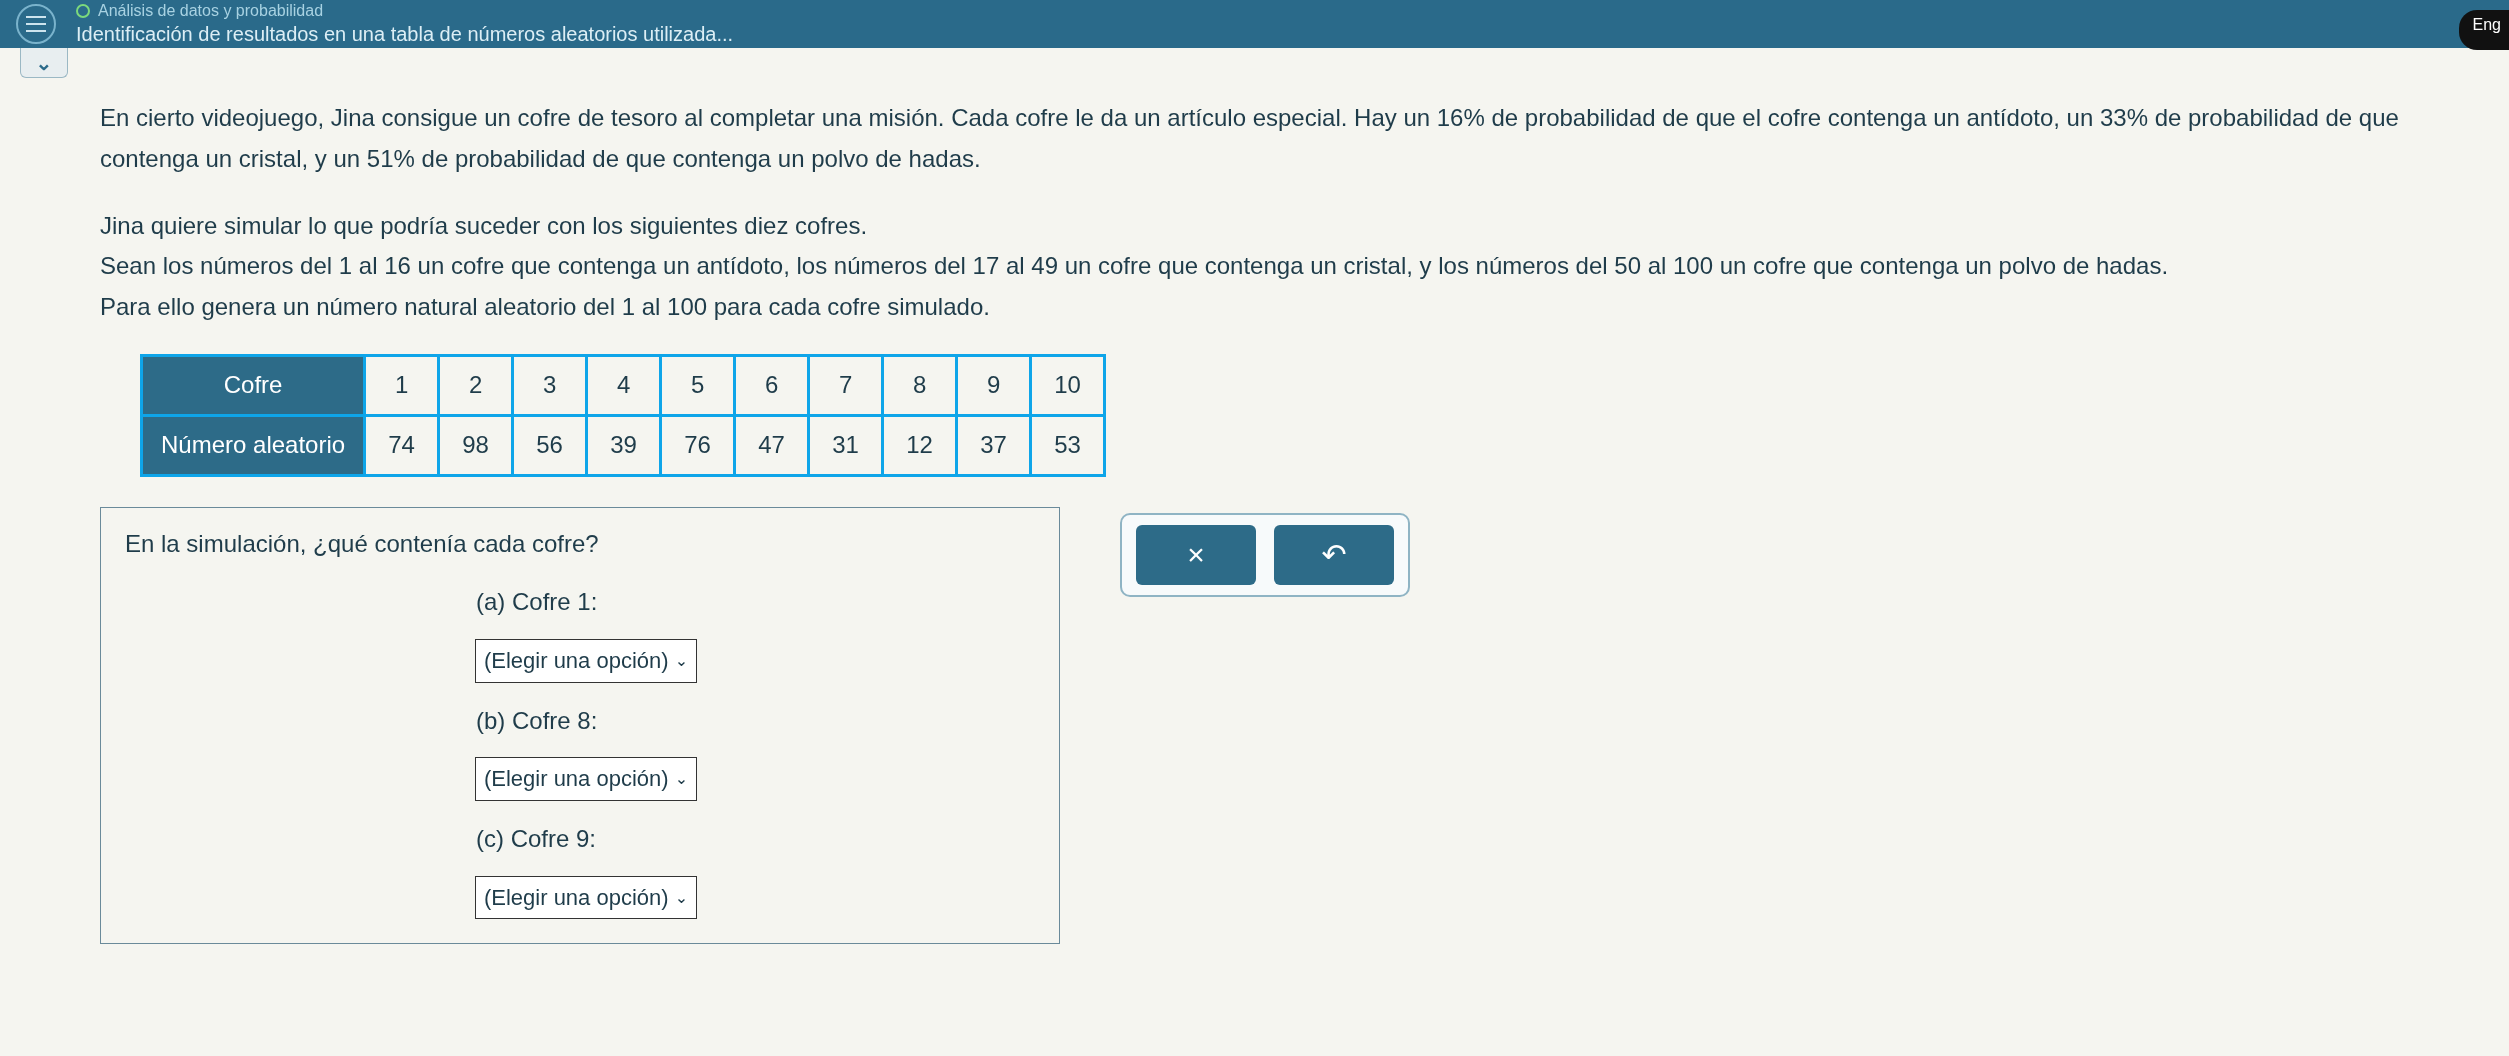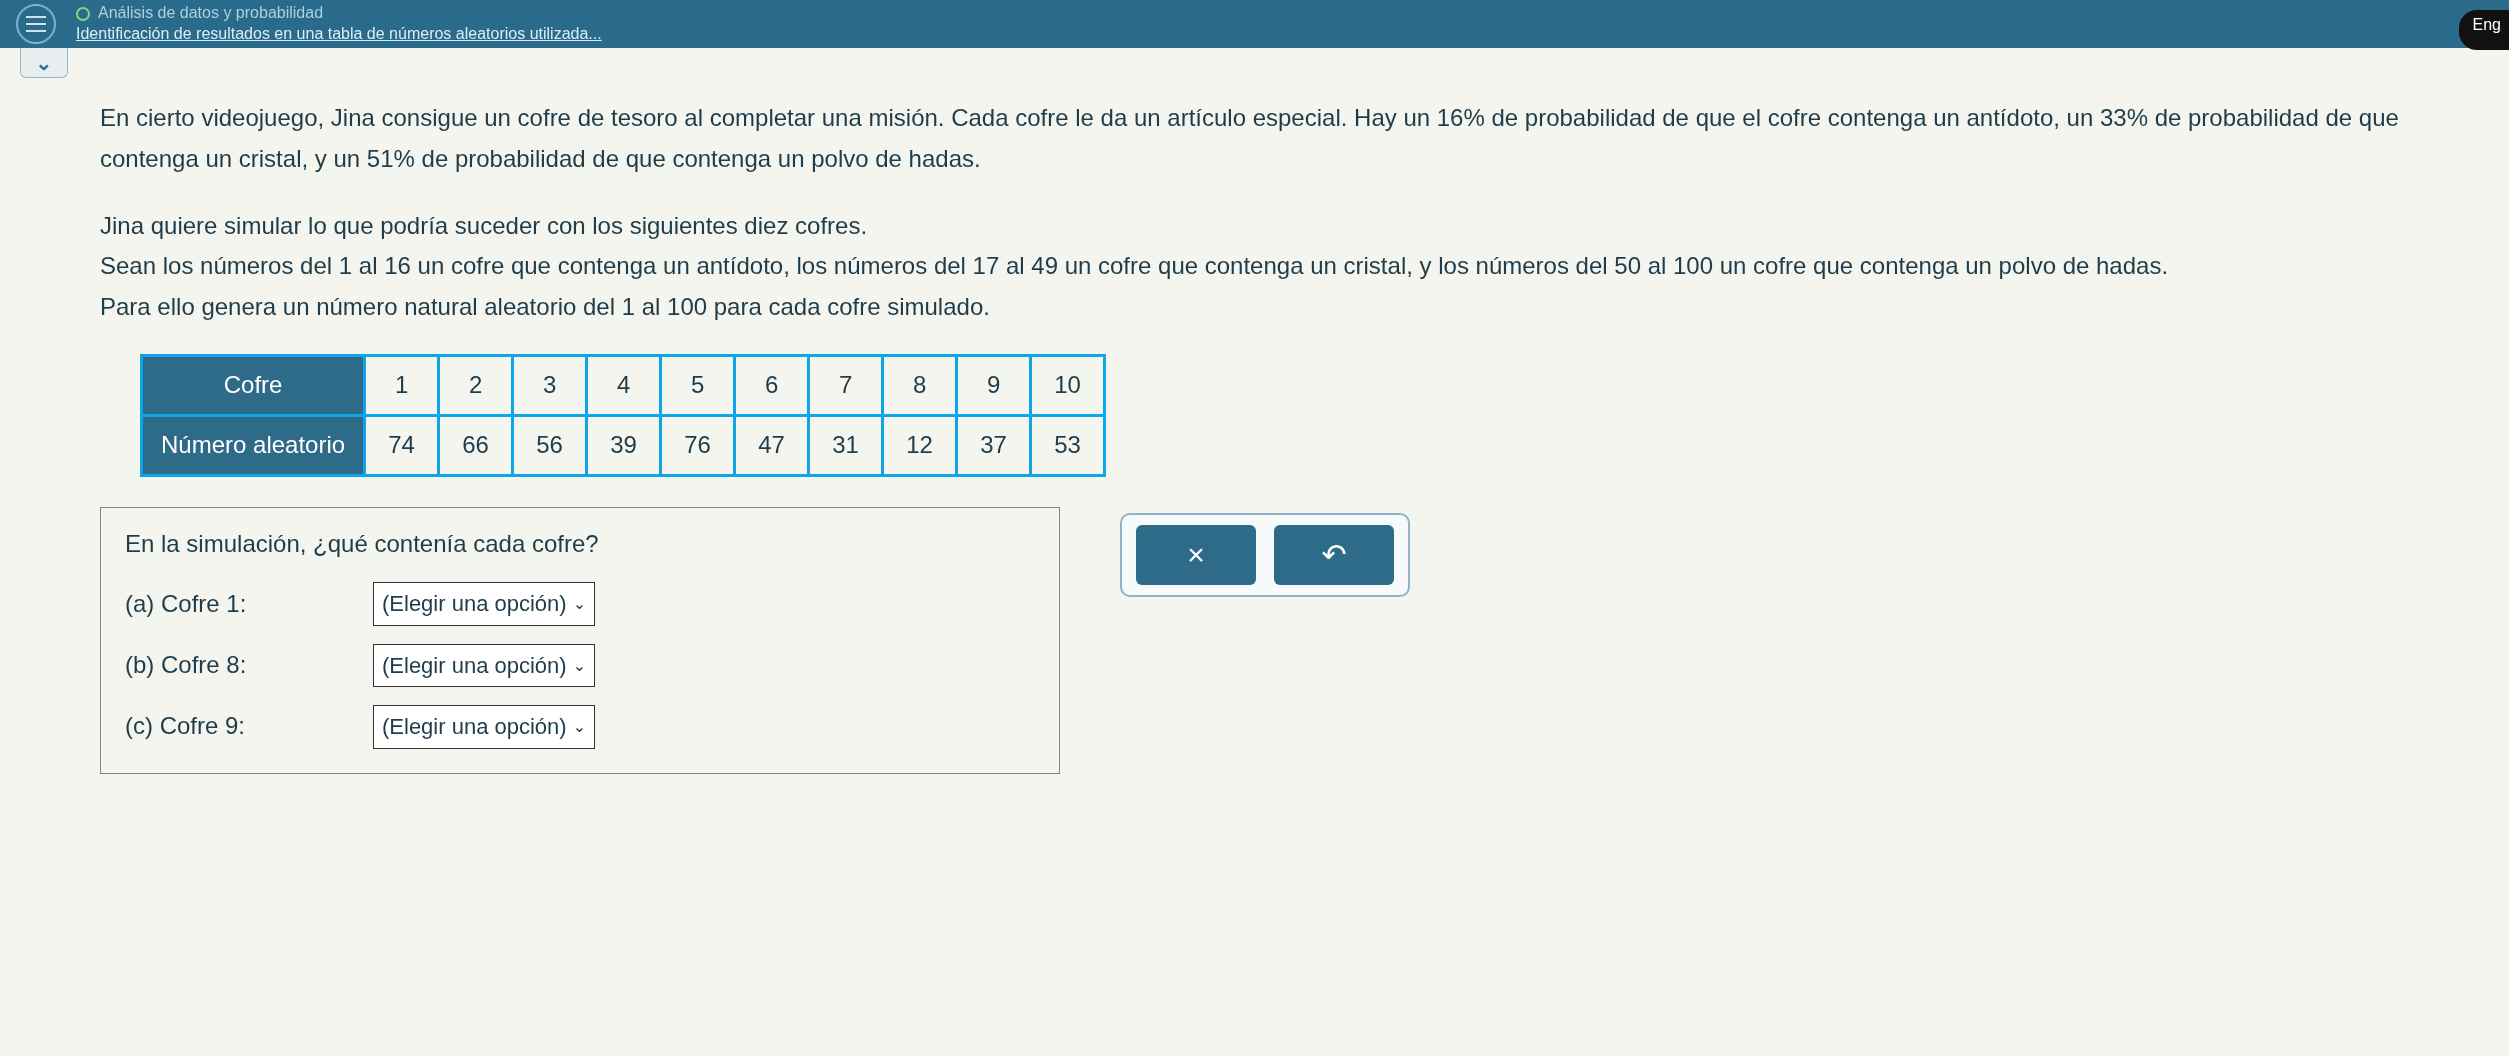--- a/index.html
+++ b/index.html
@@ -37,21 +37,21 @@
     background: #cde4ee;
   }
   .topbar-text { display:flex; flex-direction:column; line-height:1.3; }
   .topbar-cat { font-size: 16px; color: #a8d2e2; display:flex; align-items:center; gap:8px;}
   .topbar-cat::before {
     content:"";
     width:10px; height:10px; border-radius:50%;
     background:#2a6a8a; border:2px solid #7cd97c;
     display:inline-block;
   }
-  .topbar-title { font-size: 16px; color: #dceef5; text-decoration: underline; }
+  .topbar-title { font-size: 20px; color: #dceef5; }
   .lang-pill {
     position:absolute; right:0; top:10px;
     background:#111; color:#fff;
     border-radius: 18px 0 0 18px;
     padding:6px 8px 16px 14px;
     font-size:16px;
   }
   .dropdown-tab {
     width:48px; height:30px;
     background:#e8eef0;
@@ -89,21 +89,21 @@
     font-weight: normal;
     padding: 8px 18px;
   }
   .lower-row { display:flex; align-items:flex-start; gap:60px; }
   .qbox {
     border: 1px solid #6a8a9a;
     width: 960px;
     padding: 16px 12px 24px 24px;
   }
   .qbox-title { margin-bottom: 18px; }
-  .qrow { display:flex; align-items:center; margin-bottom:18px; gap:28px;}
+  .qrow { display:flex; align-items:center; margin-bottom:18px; gap:16px;flex-direction:column;}
   .qlabel { width: 220px; }
   .select {
     border: 1px solid #333;
     padding: 2px 8px;
     background:#fff;
     display:inline-flex; align-items:center; gap:6px;
     cursor:pointer;
     font-size:22px;
   }
   .select .chev { font-size:16px; }
@@ -165,21 +165,21 @@
       <td>5</td>
       <td>6</td>
       <td>7</td>
       <td>8</td>
       <td>9</td>
       <td>10</td>
     </tr>
     <tr>
       <th>Número aleatorio</th>
       <td>74</td>
-      <td>66</td>
+      <td>98</td>
       <td>56</td>
       <td>39</td>
       <td>76</td>
       <td>47</td>
       <td>31</td>
       <td>12</td>
       <td>37</td>
       <td>53</td>
     </tr>
   </tbody>

